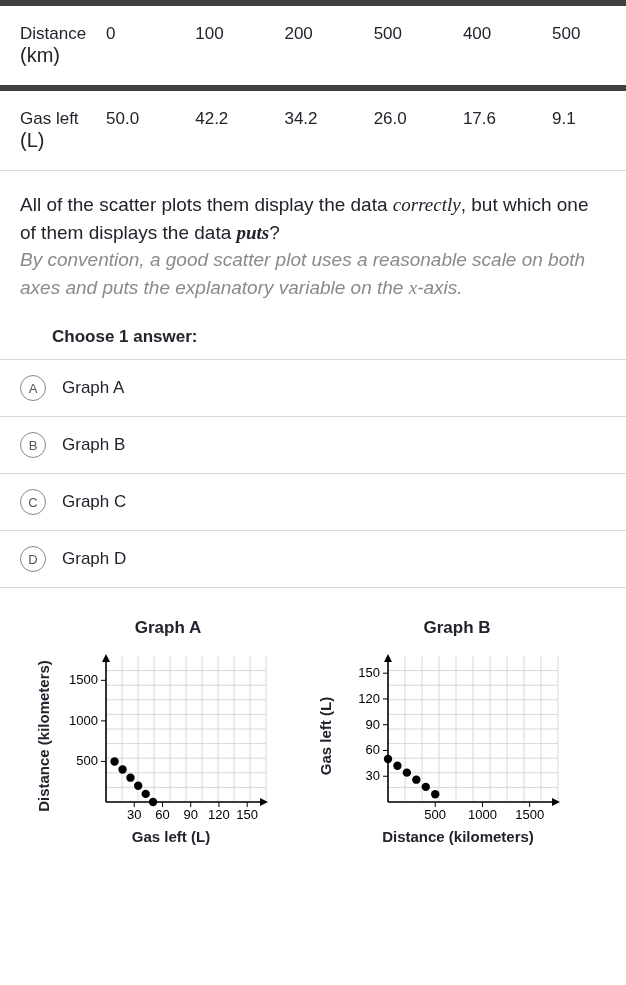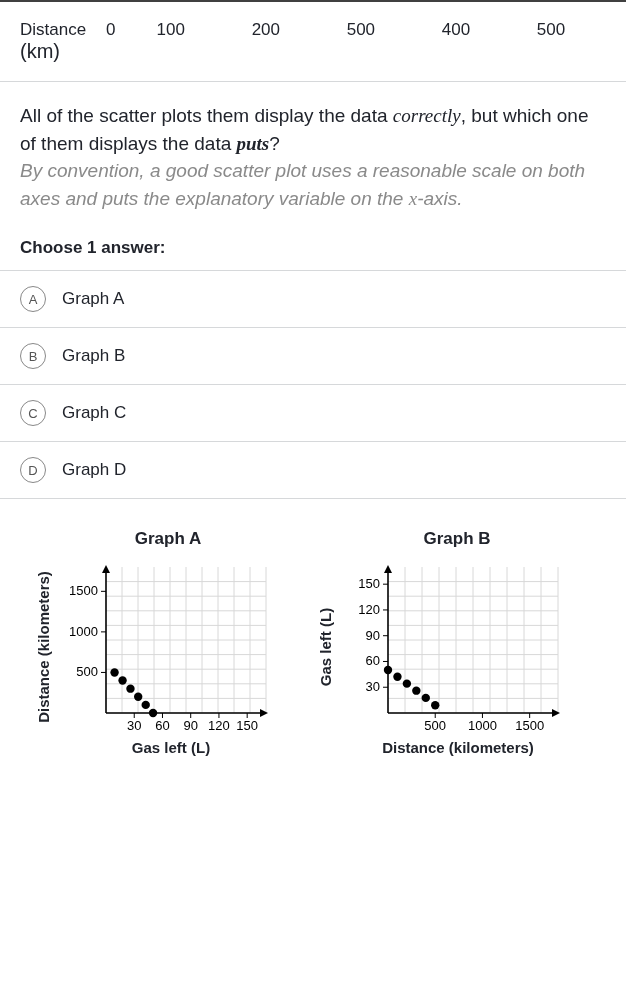--- a/index.html
+++ b/index.html
@@ -1,27 +1,27 @@
 <!DOCTYPE html>
 <html><head>
 <meta charset="utf-8">
 <style>
 * { box-sizing: border-box; margin: 0; padding: 0; }
 body { font-family: -apple-system, BlinkMacSystemFont, "Segoe UI", Arial, sans-serif; color: #21242c; background: #fff; width: 626px; padding: 0; }
 .tbl { width: 100%; border-collapse: collapse; }
-.tbl tr { border-top: 2px solid #404040; border-bottom: 1px solid #d6d8da; border-radius: 27px; }
+.tbl tr { border-top: 6px solid #404040; border-bottom: 1px solid #d6d8da; border-radius: 27px; }
 .tbl td { padding: 18px 6px; font-size: 17px; vertical-align: top; }
 .tbl td:first-child { padding-left: 20px; color: #21242c; }
 .row-label { font-size: 17px; }
 .unit { font-size: 20px; display: block; }
 .q { padding: 20px 20px 0 20px; font-size: 19px; line-height: 1.45; }
 .q .em { font-style: italic; font-family: Liberation Serif, serif; }
 .hint { color: #8a8a8a; font-style: italic; margin-top: 12px; }
 .math { font-family: Georgia, serif; font-style: italic; }
-.choose { padding: 26px 20px 12px 20px; font-size: 17px; font-weight: 700; }
+.choose { padding: 26px 20px 12px 20px; font-size: 17px; font-weight: 700; margin-left: 32px; }
 .opts { border-top: 1px solid #d6d8da; }
 .opt { border-bottom: 1px solid #d6d8da; padding: 15px 20px; font-size: 17px; display: flex; align-items: center; gap: 16px; cursor: pointer; }
 .opt .mk { width: 26px; height: 26px; border: 1px solid #888; border-radius: 50%; display: flex; align-items: center; justify-content: center; font-size: 13px; color: #555; font-family: Arial, sans-serif; flex-shrink: 0; }
 .charts { display: flex; gap: 30px; padding: 30px 10px 10px 20px; }
 .chart-wrap { position: relative; }
 .chart-title { text-align: center; font-weight: 700; font-size: 17px; margin-bottom: 8px; }
 .plot { position: relative; background: #fff; }
 .ylabel { position: absolute; left: -38px; top: 50%; transform: translateY(-50%) rotate(-90deg); transform-origin: center; font-size: 15px; white-space: nowrap; font-weight: 700; }
 .xlabel { text-align: center; font-size: 15px; margin-top: 2px; font-weight: 700; }
 svg { display: block; }
@@ -34,20 +34,29 @@
 <table class="tbl">
   <tbody>
       <tr>
     <td style="width:100px"><span class="row-label">Distance</span><span class="unit">(km)</span></td>
     <td>0</td>
     <td>100</td>
     <td>200</td>
     <td>500</td>
     <td>400</td>
     <td>500</td>
+  </tr>
+  <tr>
+    <td><span class="row-label">Gas left</span><span class="unit">(L)</span></td>
+    <td>50.0</td>
+    <td>42.2</td>
+    <td>34.2</td>
+    <td>26.0</td>
+    <td>17.6</td>
+    <td>9.1</td>
   </tr>
 </tbody>
   </table>
 
 <div class="q">
   <span>All of the scatter plots them display the data </span><span class="em">correctly</span><span>, but which one of them displays the data </span><span class="em" style="font-weight:700">puts</span><span>?</span>
   <br>
   <span class="hint"><span>By convention, a good scatter plot uses a reasonable scale on both axes and puts the explanatory variable on the </span><span class="math">x</span><span>-axis.</span></span>
 </div>
 

